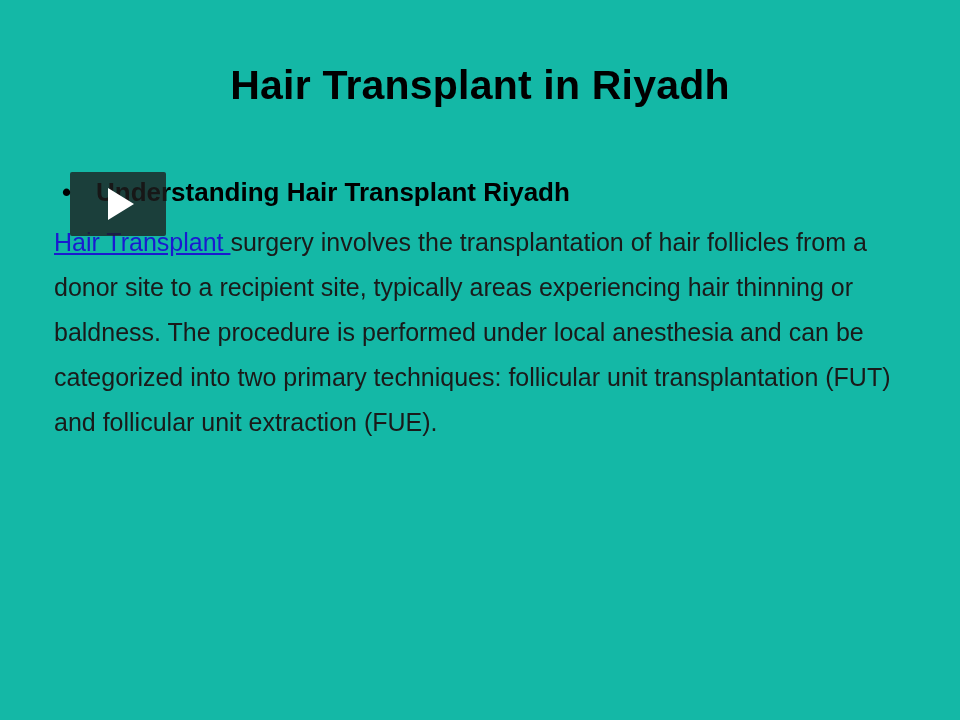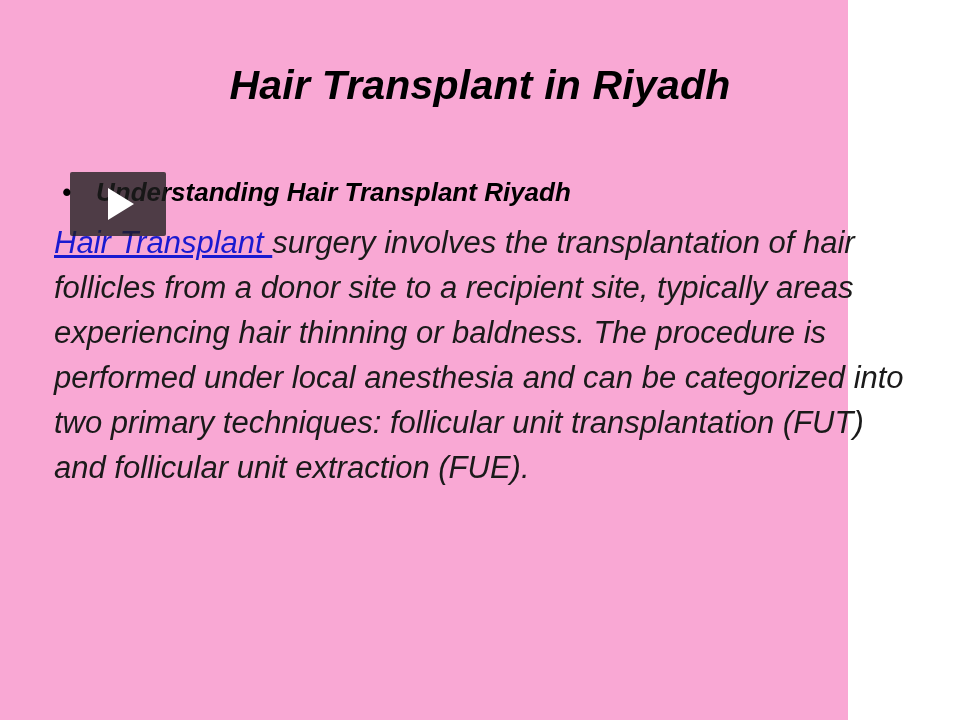--- a/index.html
+++ b/index.html
@@ -8,25 +8,24 @@
   }
   body {
     width: 960px;
     height: 720px;
     background: #ffffff;
     font-family: "Liberation Sans", sans-serif;
     overflow: hidden;
   }
   .slide {
     position: relative;
-    width: 848px;
+    width: 960px;
     height: 720px;
-    background: #f9a8d4;
+    background: #14b8a6;
     box-sizing: border-box;
-    font-style: italic;
   }
   .slide-title {
     position: absolute;
     top: 62px;
     left: 0;
     width: 960px;
     text-align: center;
     font-size: 41px;
     font-weight: bold;
     color: #000000;
@@ -50,21 +49,21 @@
   }
   .bullet-line .dot {
     position: absolute;
     left: 8px;
     top: 0;
     font-size: 26px;
     line-height: 40px;
     color: #000000;
   }
   .para {
-    font-size: 31px;
+    font-size: 25px;
     line-height: 45px;
     color: #1a1a1a;
     font-family: "Liberation Sans", sans-serif;
     text-align: left;
   }
   .link {
     color: #1a1ad0;
     text-decoration: underline;
     cursor: pointer;
   }

